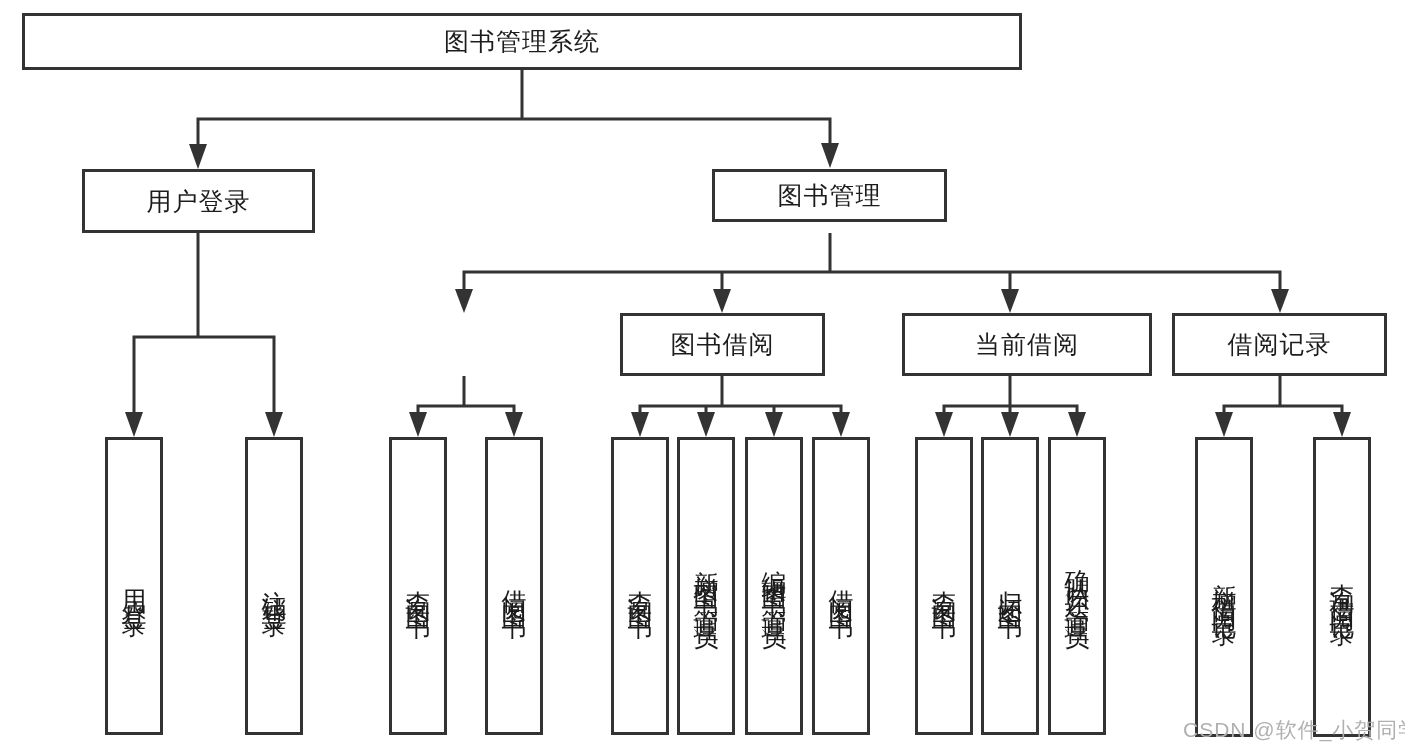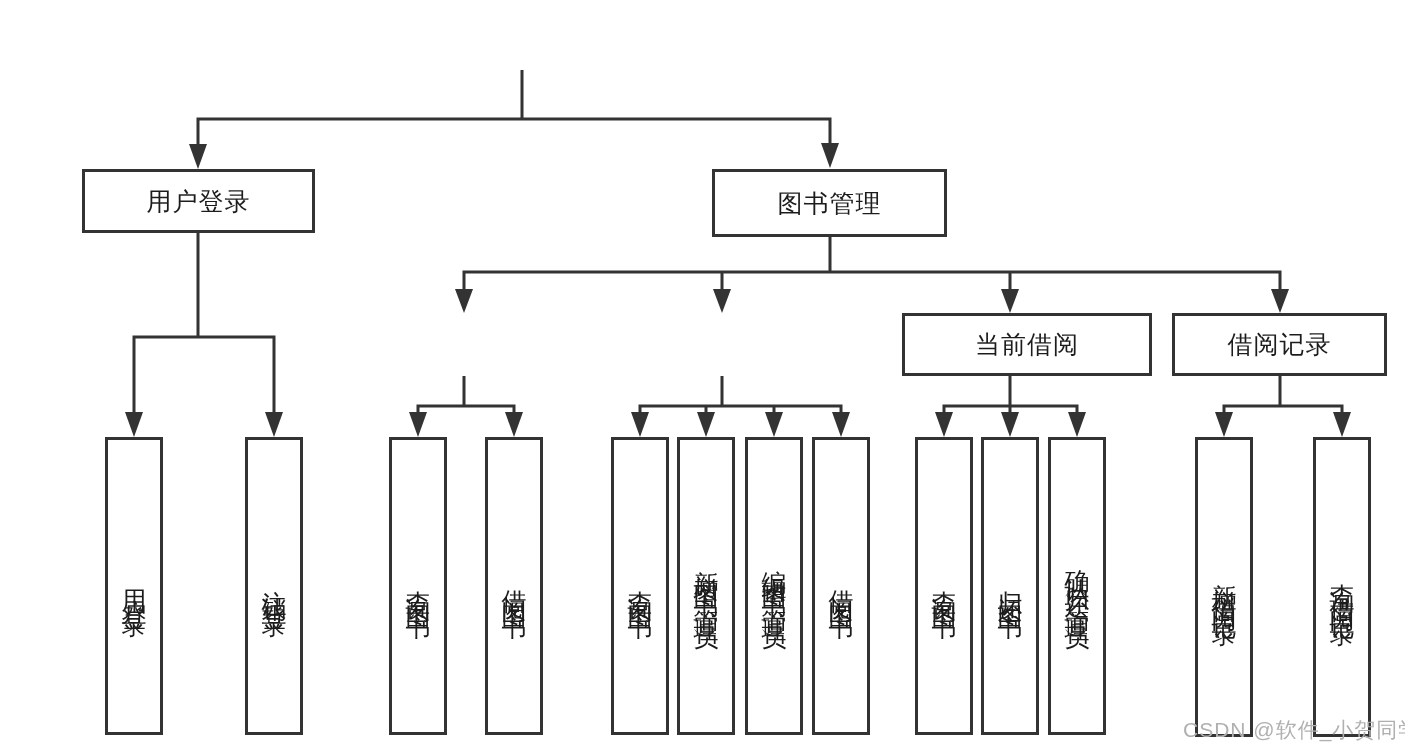--- a/index.html
+++ b/index.html
@@ -87,28 +87,34 @@
       <polygon points="765,412 783,412 774,437"></polygon>
       <polygon points="832,412 850,412 841,437"></polygon>
       <polygon points="935,412 953,412 944,437"></polygon>
       <polygon points="1001,412 1019,412 1010,437"></polygon>
       <polygon points="1068,412 1086,412 1077,437"></polygon>
       <polygon points="1215,412 1233,412 1224,437"></polygon>
       <polygon points="1333,412 1351,412 1342,437"></polygon>
     </g>
   </svg>
 
+  <div class="node" style="left:22px; top:13px; width:1000px; height:57px;">
+    <span>图书管理系统</span>
+  </div>
 
   <div class="node" style="left:82px; top:169px; width:233px; height:64px;">
     <span>用户登录</span>
   </div>
-  <div class="node" style="left:712px; top:169px; width:235px; height:68px;">
+  <div class="node" style="left:712px; top:169px; width:235px; height:53px;">
     <span>图书管理</span>
   </div>
 
+  <div class="node" style="left:620px; top:313px; width:205px; height:63px;">
+    <span>图书借阅</span>
+  </div>
   <div class="node" style="left:902px; top:313px; width:250px; height:63px;">
     <span>当前借阅</span>
   </div>
   <div class="node" style="left:1172px; top:313px; width:215px; height:63px;">
     <span>借阅记录</span>
   </div>
 
   <div class="node v" style="left:105px; top:437px; width:58px; height:298px;">
     <span class="vtext">用户登录</span>
   </div>

